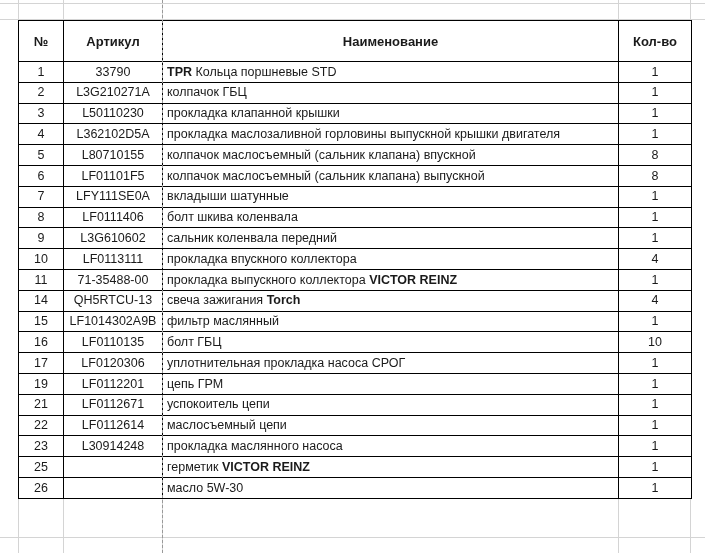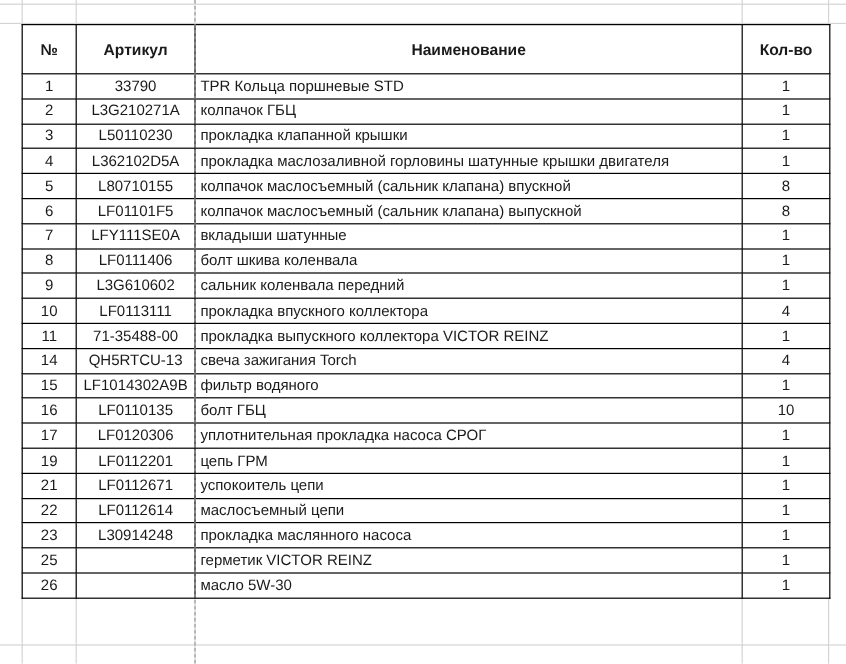--- a/index.html
+++ b/index.html
@@ -88,21 +88,21 @@
   col.c-num   { width: 45px; }
   col.c-art   { width: 99px; }
   col.c-name  { width: 456px; }
   col.c-qty   { width: 73px; }
 
   td.num  { text-align: center; }
   td.art  { text-align: center; }
   td.name { text-align: left; padding-left: 5px; }
   td.qty  { text-align: center; }
 
-  td.name b { font-weight: normal; }
+  td.name b { font-weight: bold; }
 </style>
 </head>
 <body>
 
 <div id="sheet-grid">
   <div class="grid-line-v" style="left:18px"></div>
   <div class="grid-line-v" style="left:63px"></div>
   <div class="grid-line-v" style="left:162px"></div>
   <div class="grid-line-v" style="left:618px"></div>
   <div class="grid-line-v" style="left:690px"></div>
@@ -144,21 +144,21 @@
         </tr>
         <tr>
           <td class="num">3</td>
           <td class="art">L50110230</td>
           <td class="name">прокладка клапанной крышки</td>
           <td class="qty">1</td>
         </tr>
         <tr>
           <td class="num">4</td>
           <td class="art">L362102D5A</td>
-          <td class="name">прокладка маслозаливной горловины шатунные крышки двигателя</td>
+          <td class="name">прокладка маслозаливной горловины выпускной крышки двигателя</td>
           <td class="qty">1</td>
         </tr>
         <tr>
           <td class="num">5</td>
           <td class="art">L80710155</td>
           <td class="name">колпачок маслосъемный (сальник клапана) впускной</td>
           <td class="qty">8</td>
         </tr>
         <tr>
           <td class="num">6</td>
@@ -198,21 +198,21 @@
         </tr>
         <tr>
           <td class="num">14</td>
           <td class="art">QH5RTCU-13</td>
           <td class="name">свеча зажигания <b>Torch</b></td>
           <td class="qty">4</td>
         </tr>
         <tr>
           <td class="num">15</td>
           <td class="art">LF1014302A9B</td>
-          <td class="name">фильтр водяного</td>
+          <td class="name">фильтр маслянный</td>
           <td class="qty">1</td>
         </tr>
         <tr>
           <td class="num">16</td>
           <td class="art">LF0110135</td>
           <td class="name">болт ГБЦ</td>
           <td class="qty">10</td>
         </tr>
         <tr>
           <td class="num">17</td>

